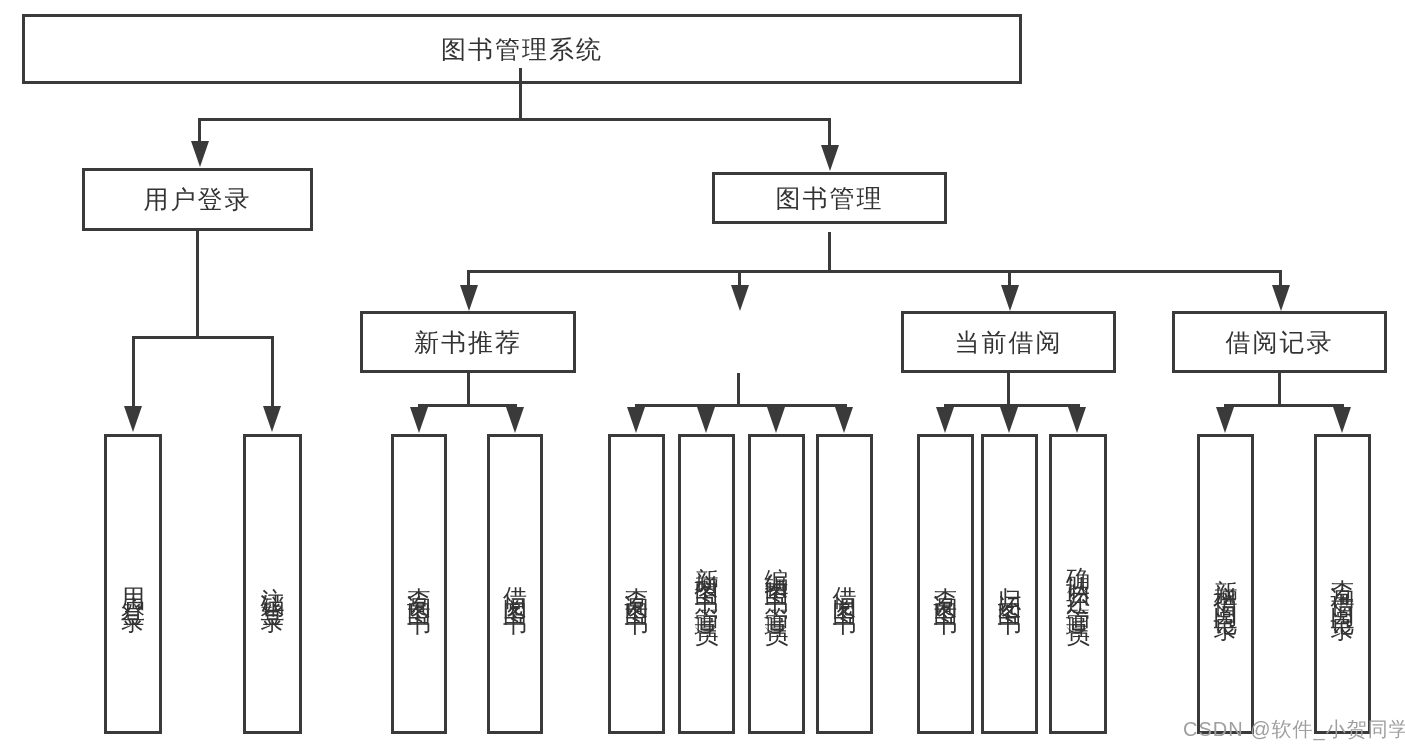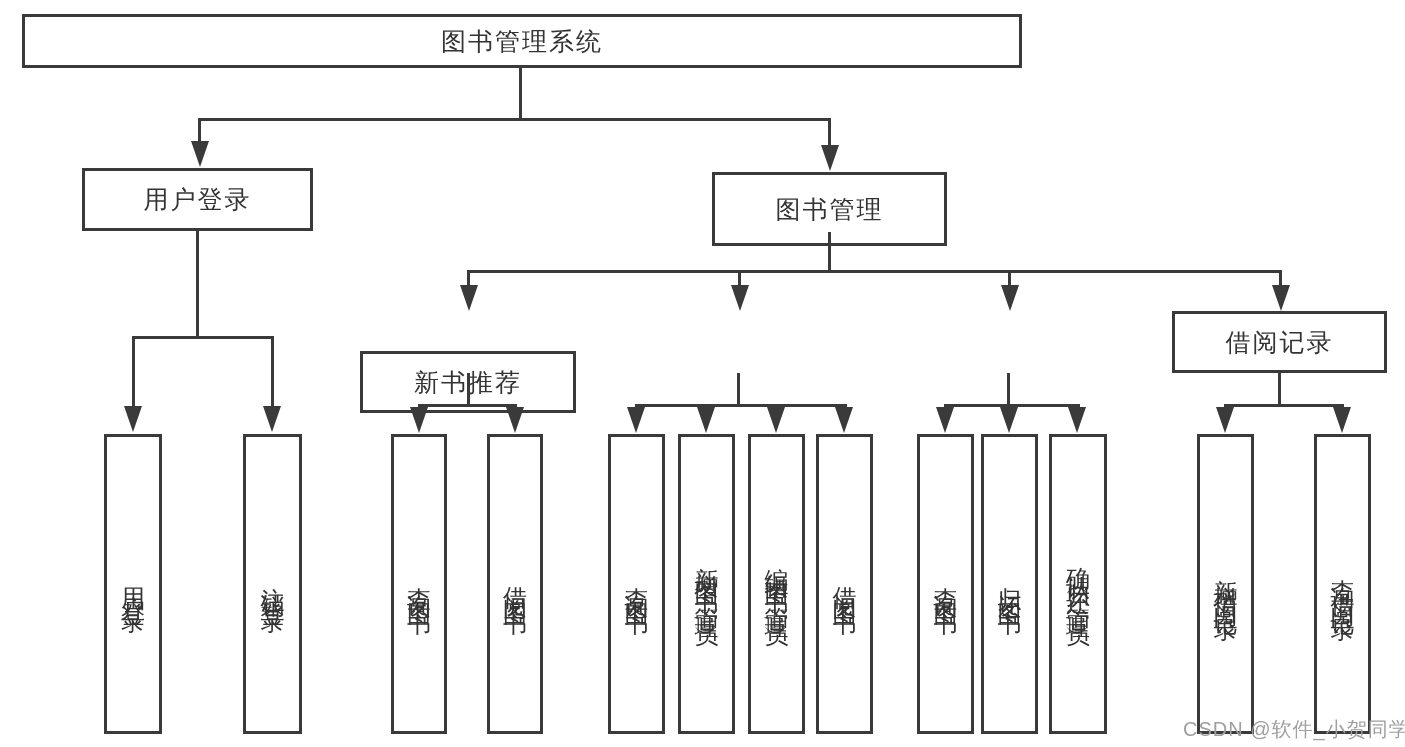--- a/index.html
+++ b/index.html
@@ -60,35 +60,35 @@
     letter-spacing: 1px;
     z-index: 10;
     white-space: nowrap;
   }
 </style>
 </head>
 <body>
 
 <div id="canvas">
 
-  <div class="box" style="left:22px; top:14px; width:1000px; height:54px;">
+  <div class="box" style="left:22px; top:14px; width:1000px; height:70px;">
     <span>图书管理系统</span>
   </div>
 
   <div class="line" style="left:519px; top:68px; width:3px; height:52px;"></div>
   <div class="line" style="left:198px; top:118px; width:633px; height:3px;"></div>
   <div class="line" style="left:198px; top:118px; width:3px; height:26px;"></div>
   <div class="arrow" style="left:191px; top:141px;"></div>
   <div class="line" style="left:828px; top:118px; width:3px; height:30px;"></div>
   <div class="arrow" style="left:821px; top:145px;"></div>
 
   <div class="box" style="left:82px; top:168px; width:231px; height:63px;">
     <span>用户登录</span>
   </div>
-  <div class="box" style="left:712px; top:172px; width:235px; height:74px;">
+  <div class="box" style="left:712px; top:172px; width:235px; height:52px;">
     <span>图书管理</span>
   </div>
 
   <div class="line" style="left:196px; top:231px; width:3px; height:105px;"></div>
   <div class="line" style="left:132px; top:336px; width:142px; height:3px;"></div>
   <div class="line" style="left:132px; top:336px; width:3px; height:72px;"></div>
   <div class="arrow" style="left:124px; top:406px;"></div>
   <div class="line" style="left:271px; top:336px; width:3px; height:72px;"></div>
   <div class="arrow" style="left:263px; top:406px;"></div>
 
@@ -96,22 +96,25 @@
   <div class="line" style="left:467px; top:270px; width:814px; height:3px;"></div>
   <div class="line" style="left:467px; top:270px; width:3px; height:18px;"></div>
   <div class="arrow" style="left:460px; top:285px;"></div>
   <div class="line" style="left:738px; top:270px; width:3px; height:18px;"></div>
   <div class="arrow" style="left:731px; top:285px;"></div>
   <div class="line" style="left:1008px; top:270px; width:3px; height:18px;"></div>
   <div class="arrow" style="left:1001px; top:285px;"></div>
   <div class="line" style="left:1279px; top:270px; width:3px; height:18px;"></div>
   <div class="arrow" style="left:1272px; top:285px;"></div>
 
-  <div class="box" style="left:360px; top:311px; width:216px; height:62px;margin-top:40px;">
+  <div class="box" style="left:360px; top:311px; width:216px; height:62px;">
     <span>新书推荐</span>
+  </div>
+  <div class="box" style="left:901px; top:311px; width:215px; height:62px;">
+    <span>当前借阅</span>
   </div>
   <div class="box" style="left:1172px; top:311px; width:215px; height:62px;">
     <span>借阅记录</span>
   </div>
 
   <div class="line" style="left:467px; top:373px; width:3px; height:34px;"></div>
   <div class="line" style="left:418px; top:404px; width:99px; height:3px;"></div>
   <div class="line" style="left:418px; top:404px; width:3px; height:8px;"></div>
   <div class="arrow" style="left:410px; top:407px;"></div>
   <div class="line" style="left:514px; top:404px; width:3px; height:8px;"></div>

